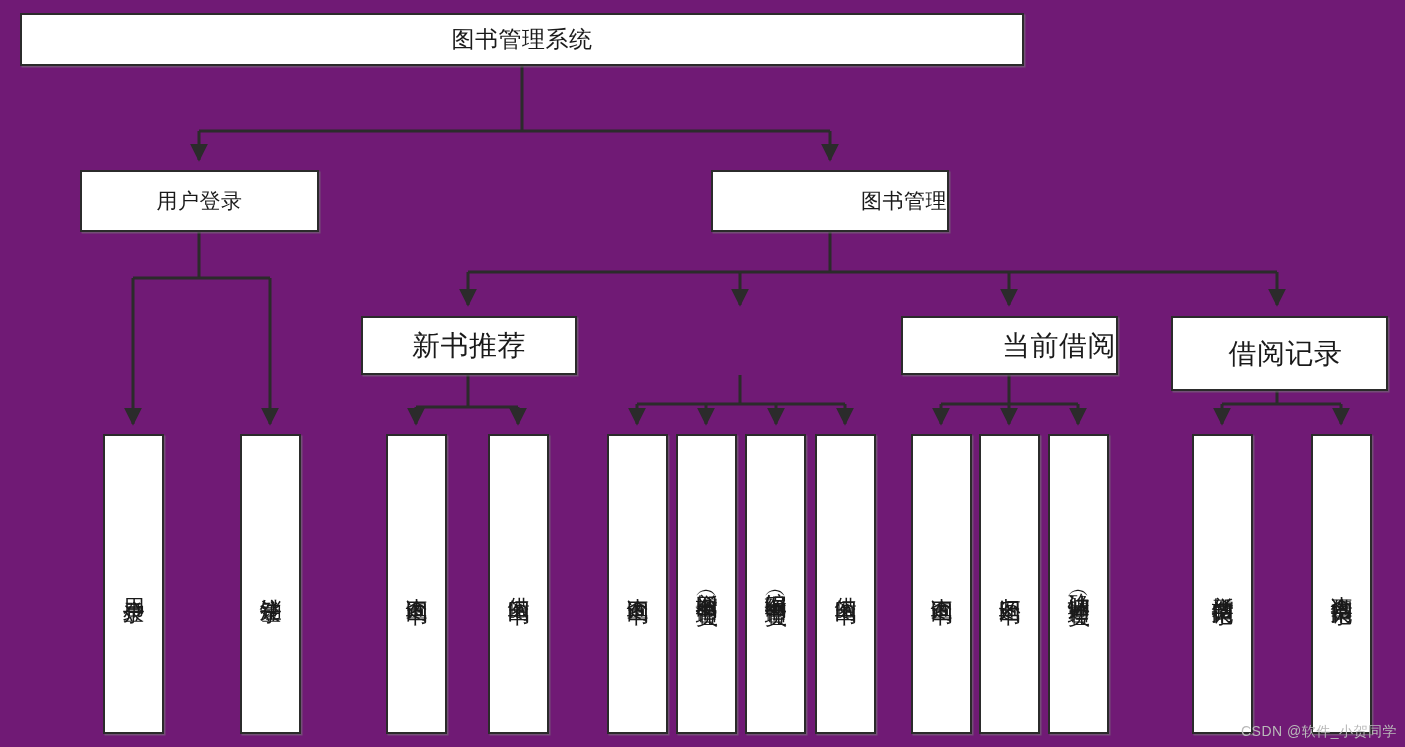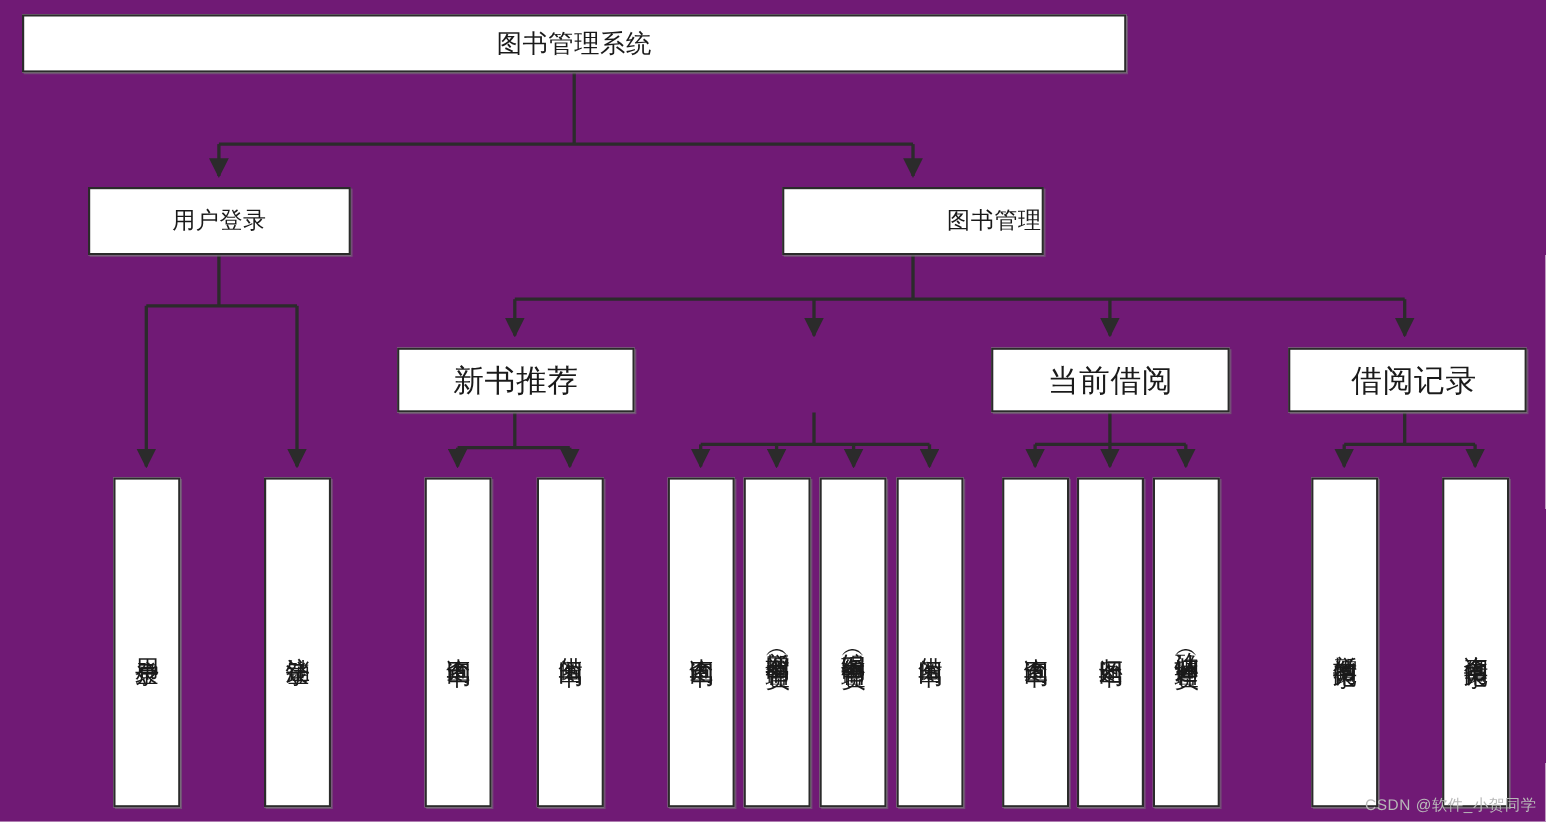--- a/index.html
+++ b/index.html
@@ -134,25 +134,25 @@
 
   <div class="node level1" style="left:711px; top:170px; width:238px; height:62px;justify-content:flex-end;">
     <span class="label">图书管理</span>
   </div>
 
   <div class="node level2" style="left:361px; top:316px; width:216px; height:59px;">
     <span class="label">新书推荐</span>
   </div>
 
 
-  <div class="node level2" style="left:901px; top:316px; width:217px; height:59px;">
+  <div class="node level2" style="left:901px; top:316px; width:217px; height:59px;justify-content:flex-end;">
     <span class="label">当前借阅</span>
   </div>
 
-  <div class="node level2" style="left:1171px; top:316px; width:217px; height:59px;padding-left:12px;">
+  <div class="node level2" style="left:1171px; top:316px; width:217px; height:75px;padding-left:12px;">
     <span class="label">借阅记录</span>
   </div>
 
   <div class="node leaf" style="left:103px; top:434px; width:61px; height:300px;">
     <span class="label">用户登录</span>
   </div>
 
   <div class="node leaf" style="left:240px; top:434px; width:61px; height:300px;">
     <span class="label">注销登录</span>
   </div>

